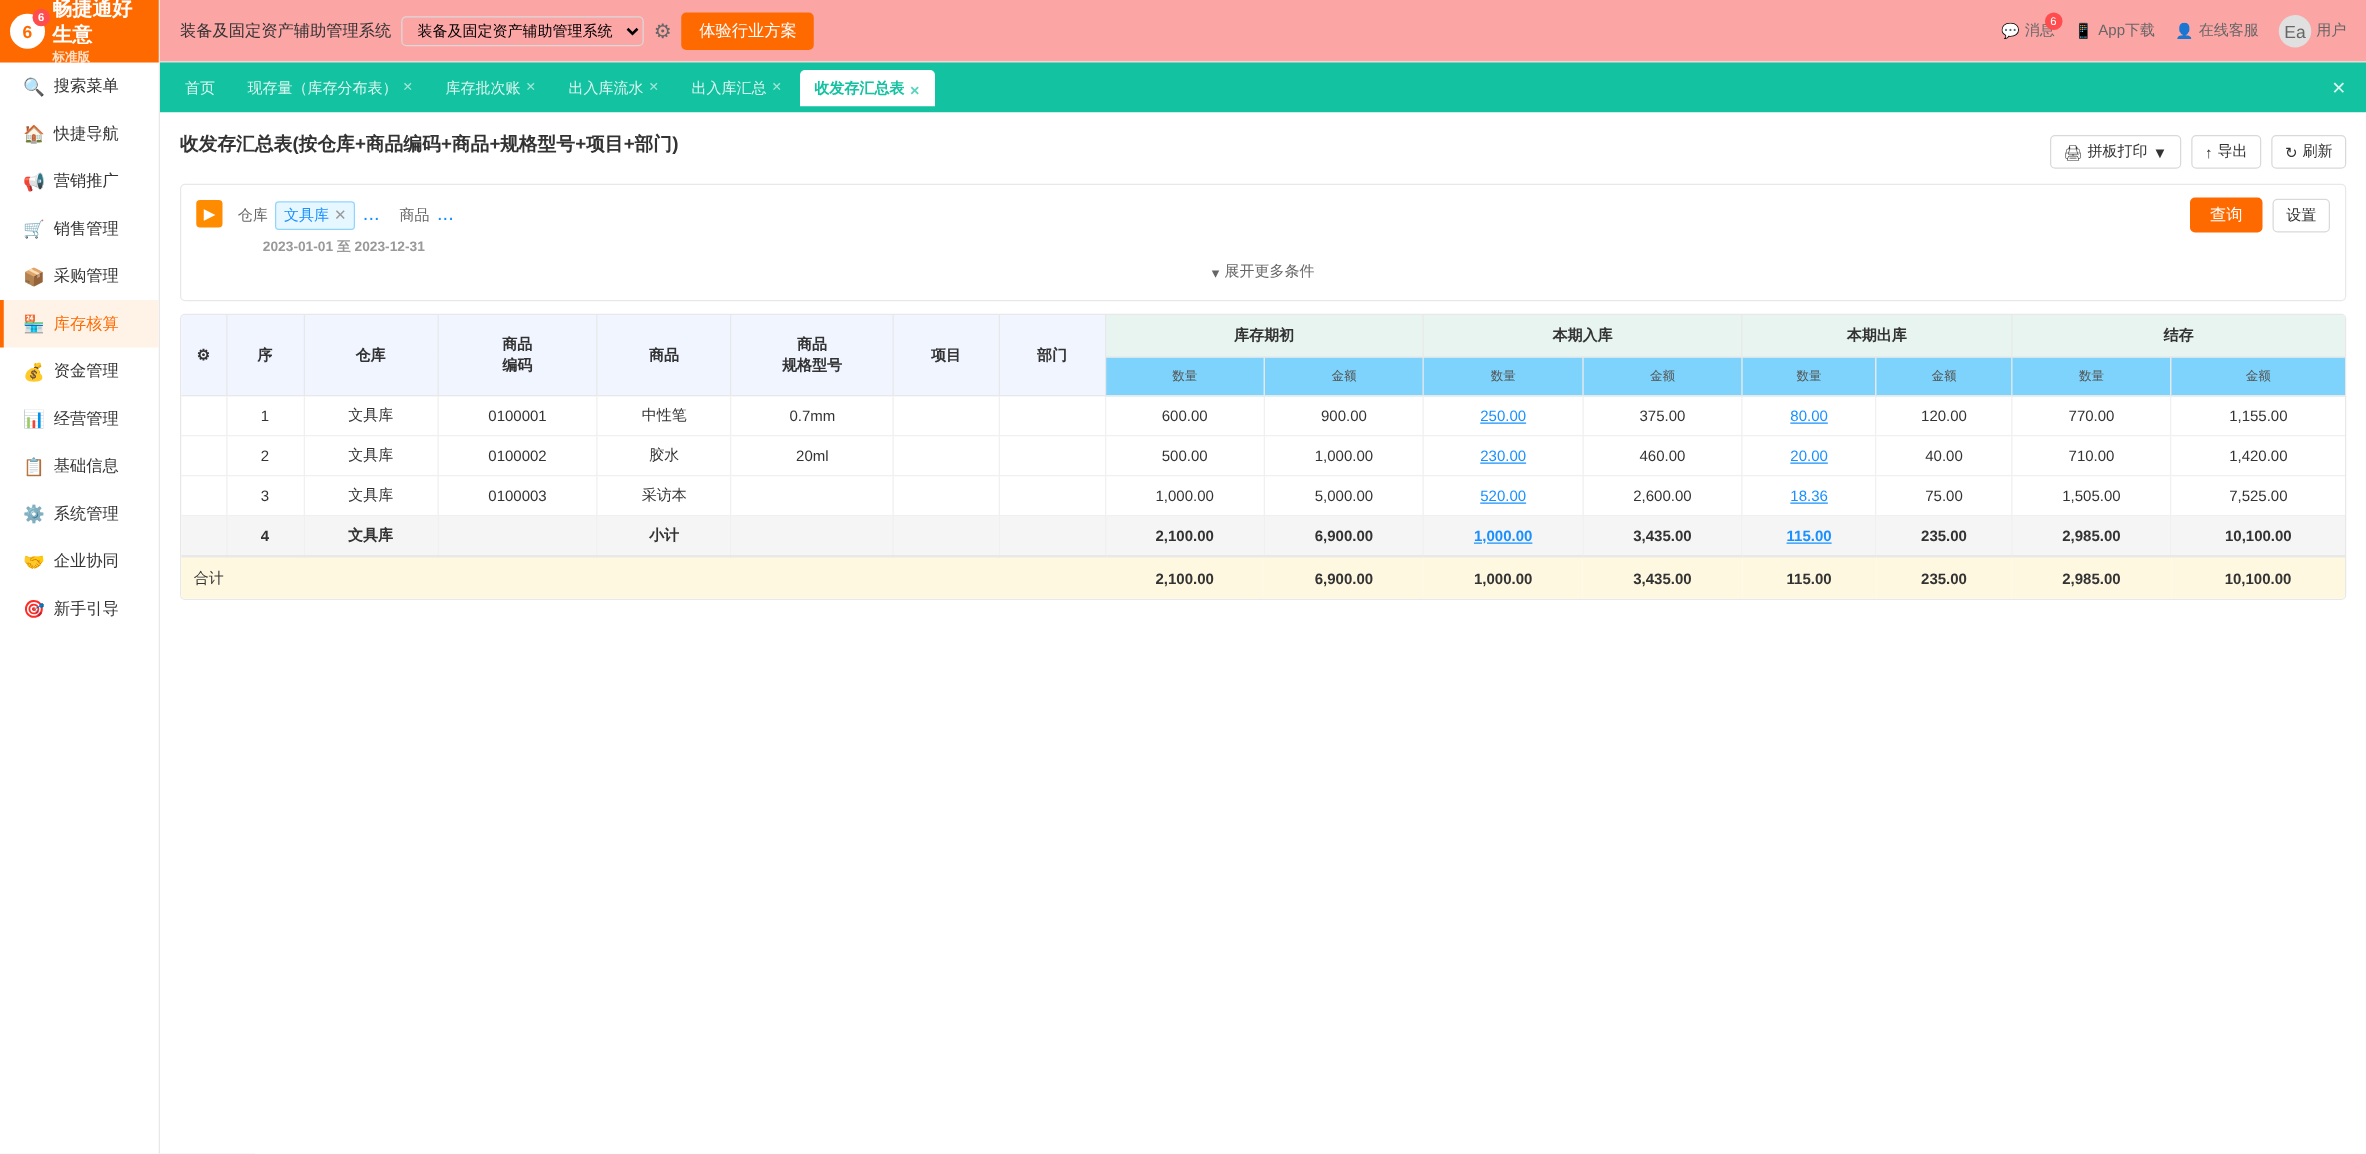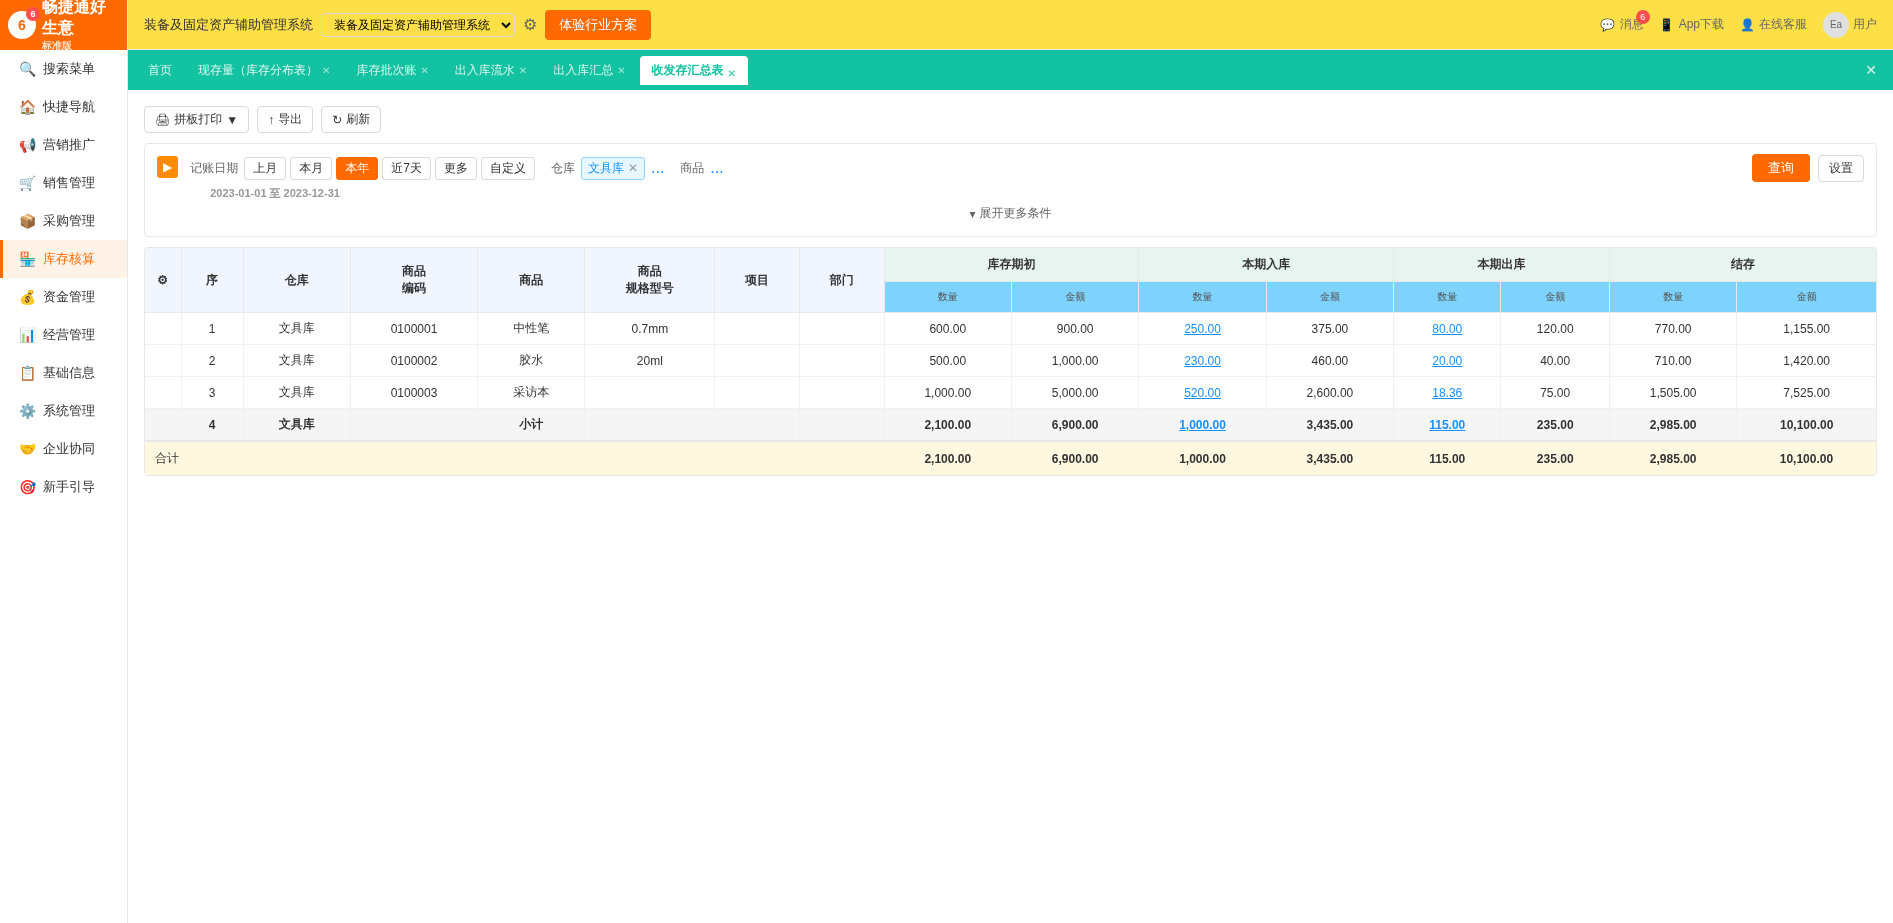--- a/index.html
+++ b/index.html
@@ -13,29 +13,29 @@
     .sidebar-header .badge { position: absolute; top: -4px; right: -4px; background: #ff4d4f; color: #fff; border-radius: 50%; width: 14px; height: 14px; font-size: 9px; display: flex; align-items: center; justify-content: center; }
     .sidebar-nav { flex: 1; overflow-y: auto; }
     .sidebar-nav-item { padding: 10px 16px; cursor: pointer; display: flex; align-items: center; gap: 8px; color: #333; font-size: 13px; border-left: 3px solid transparent; }
     .sidebar-nav-item.active { background: #fff3e8; color: #ff6a00; border-left-color: #ff6a00; }
     .sidebar-nav-item .nav-icon { font-size: 14px; width: 16px; text-align: center; }
 
     
     .main { flex: 1; display: flex; flex-direction: column; overflow: hidden; }
 
     
-    .topbar { height: 50px; background: #fde047; border-bottom: 1px solid #e8e8e8; display: flex; align-items: center; justify-content: space-between; padding: 0 16px; flex-shrink: 0; }
+    .topbar { height: 50px; background: #fca5a5; border-bottom: 1px solid #e8e8e8; display: flex; align-items: center; justify-content: space-between; padding: 0 16px; flex-shrink: 0; }
     .topbar-left { display: flex; align-items: center; gap: 8px; }
     .topbar-dropdown { background: none; border: 1px solid #d9d9d9; border-radius: 4px; padding: 3px 8px; font-size: 12px; cursor: pointer; }
     .topbar-settings { background: none; border: none; font-size: 16px; cursor: pointer; color: #666; }
     .topbar-trial-btn { background: #ff6a00; color: #fff; border: none; border-radius: 4px; padding: 6px 14px; font-size: 13px; cursor: pointer; }
     .topbar-right { display: flex; align-items: center; gap: 16px; font-size: 12px; color: #666; }
     .topbar-right-item { display: flex; align-items: center; gap: 4px; cursor: pointer; position: relative; }
     .topbar-right-item .badge { background: #ff4d4f; color: #fff; border-radius: 50%; width: 14px; height: 14px; font-size: 9px; display: flex; align-items: center; justify-content: center; position: absolute; top: -6px; right: -6px; }
-    .user-avatar { width: 26px; height: 26px; background: #e0e0e0; border-radius: 50%; display: flex; align-items: center; justify-content: center; font-size: 10px; color: #666; }
+    .user-avatar { width: 26px; height: 26px; background: #e0e0e0; border-radius: 50%; display: flex; align-items: center; justify-content: center; font-size: 14px; color: #666; }
 
     
     .tabbar { background: #13c2a0; display: flex; align-items: center; height: 40px; flex-shrink: 0; padding: 0 8px; gap: 2px; }
     .tab { padding: 6px 12px; border-radius: 4px 4px 0 0; cursor: pointer; font-size: 12px; color: rgba(255,255,255,0.85); display: flex; align-items: center; gap: 4px; white-space: nowrap; }
     .tab.active { background: #fff; color: #13c2a0; font-weight: bold; align-items: flex-end; }
     .tab .tab-close { font-size: 10px; opacity: 0.7; }
     .tab-close-main { margin-left: auto; color: rgba(255,255,255,0.85); font-size: 14px; cursor: pointer; padding: 0 8px; }
 
     
     .content { flex: 1; overflow-y: auto; background: #f5f5f5; padding: 0; }
@@ -206,20 +206,21 @@
       <span>收发存汇总表</span>
       <span class="tab-close">✕</span>
     </div>
     <span class="tab-close-main">✕</span>
   </div>
 
   <div class="content">
     <div class="page-container">
 
       <div class="page-header">
+        <h2 class="page-title">收发存汇总表(按仓库+商品编码+商品+规格型号+项目+部门)</h2>
         <div class="header-actions">
           <button class="print-btn">
             <span>🖨</span>
             <span>拼板打印</span>
             <span>▼</span>
           </button>
           <button class="export-btn">
             <span>↑</span>
             <span>导出</span>
           </button>
@@ -231,31 +232,20 @@
       </div>
 
       <div class="filter-card">
         <div style="display:flex; align-items:flex-start; gap:12px;">
 
           <button style="background:#ff8c00;border:none;color:#fff;padding:4px 6px;cursor:pointer;border-radius:3px;margin-top:2px;font-size:12px;">▶</button>
 
           <div style="flex:1;">
             <div class="filter-row">
 
-              <div class="filter-col">
-                <span class="filter-label">记账日期</span>
-                <div class="date-options">
-                  <button class="date-btn">上月</button>
-                  <button class="date-btn">本月</button>
-                  <button class="date-btn active">本年</button>
-                  <button class="date-btn">近7天</button>
-                  <button class="date-btn">更多</button>
-                  <button class="date-btn">自定义</button>
-                </div>
-              </div>
 
               <div class="filter-col">
                 <span class="filter-label">仓库</span>
                 <div class="filter-tag">
                   <span>文具库</span>
                   <span class="remove">✕</span>
                 </div>
                 <span class="filter-ellipsis">...</span>
               </div>
 

